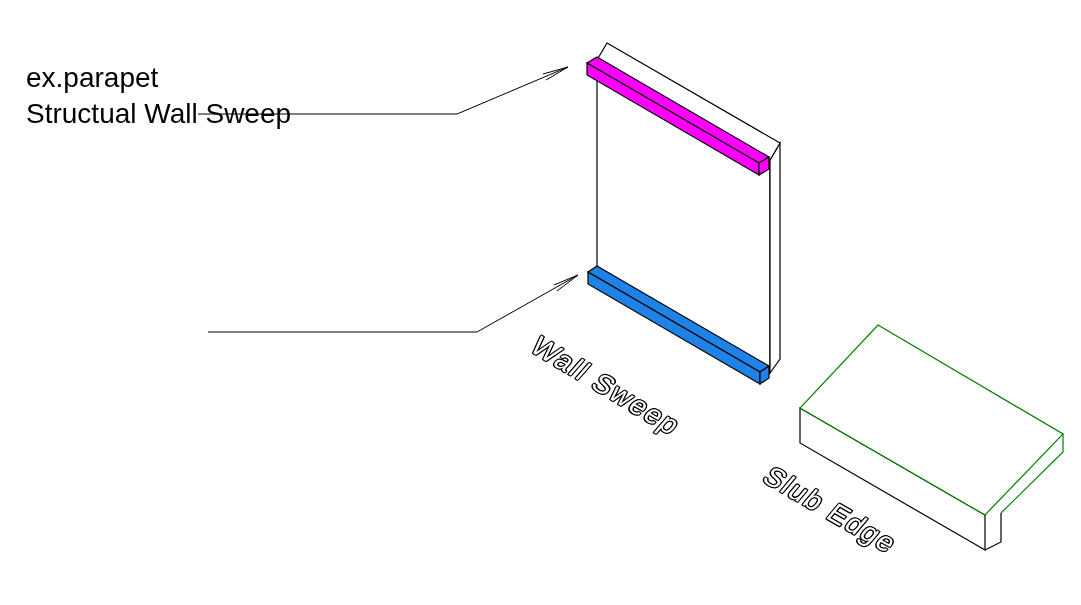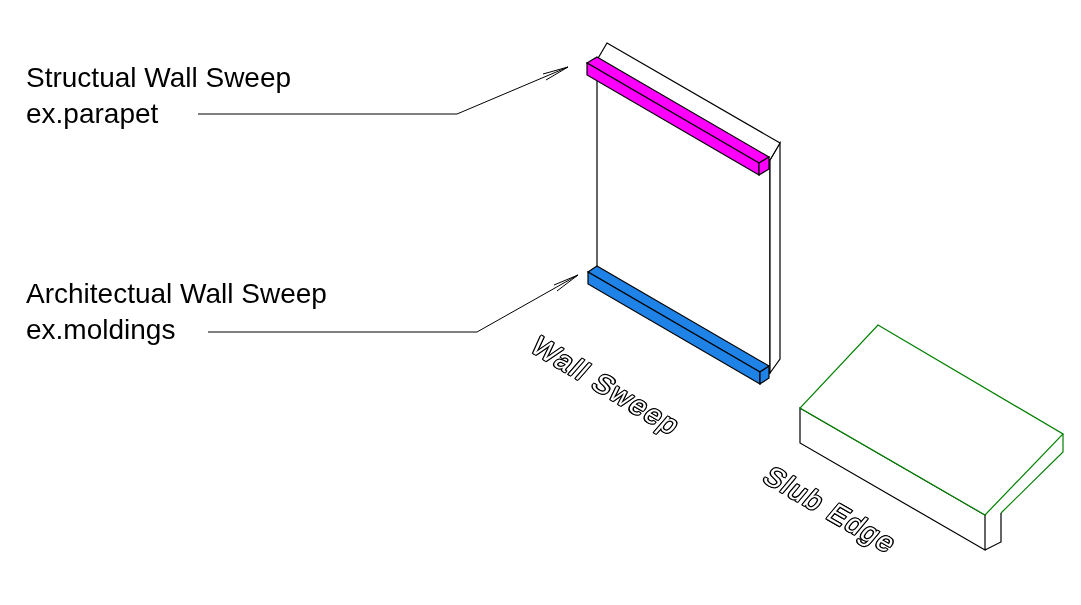--- a/index.html
+++ b/index.html
@@ -88,26 +88,22 @@
 
     <g fill="none" stroke="#000000" stroke-width="1">
       <polyline points="198,114 457,114 568,67"></polyline>
       <polyline points="543,74 568,67 546,80"></polyline>
       <polyline points="208,332 477,332 578,275"></polyline>
       <polyline points="554,285 578,275 557,291"></polyline>
     </g>
   </svg>
 
   <div class="callout" id="callout-structural">
+    <span>ex.parapet</span>
     <span>Structual Wall Sweep</span>
-    <span>ex.parapet</span>
   </div>
 
-  <div class="callout" id="callout-architectural">
-    <span>Architectual Wall Sweep</span>
-    <span>ex.moldings</span>
-  </div>
 
   <div class="iso-text" id="iso-wall-sweep">Wall Sweep</div>
 
   <div class="iso-text" id="iso-slab-edge">Slub Edge</div>
 
 </div>
 
 </body></html>

